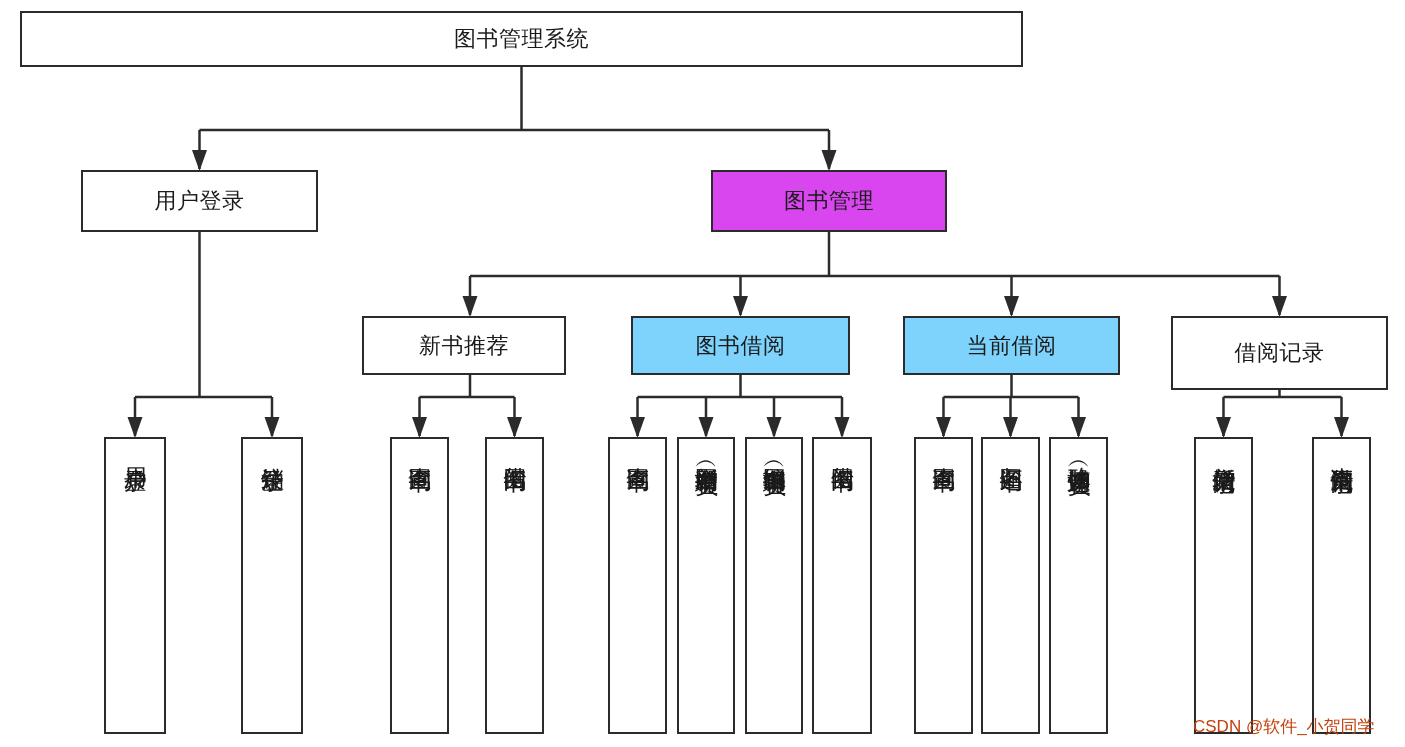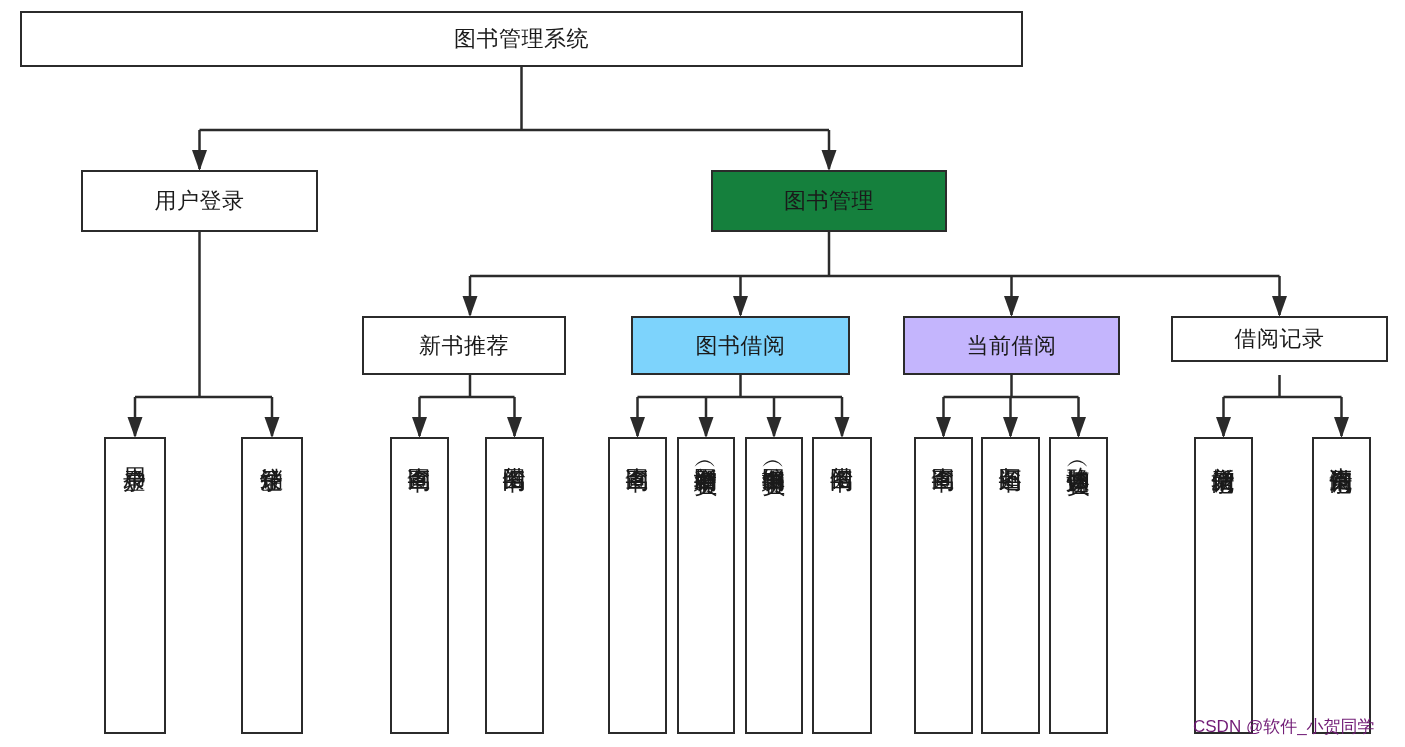--- a/index.html
+++ b/index.html
@@ -28,20 +28,21 @@
   .node {
     position: absolute;
     box-sizing: border-box;
     background: #ffffff;
     border: 2px solid #4c1d95;
     display: flex;
     align-items: center;
     justify-content: center;
     color: #1a1a1a;
     z-index: 2;
+    font-family: Liberation Serif, serif;
   }
   .node-label {
     font-size: 22px;
     line-height: 1.15;
     letter-spacing: 0.5px;
     white-space: nowrap;
     color: #1a1a1a;
   }
   
   .node.vertical {
@@ -53,21 +54,21 @@
     writing-mode: vertical-rl;
     text-orientation: upright;
     font-size: 23px;
     line-height: 1.05;
     letter-spacing: 1px;
     white-space: nowrap;
   }
   .watermark {
     position: absolute;
     font-size: 17px;
-    color: #701a75;
+    color: #c2410c;
     white-space: nowrap;
     z-index: 5;
     font-family: "Liberation Sans", "DejaVu Sans", sans-serif;
   }
 </style>
 </head>
 <body>
 
 <div id="canvas">
   <svg id="edges" viewBox="0 0 1405 747">
@@ -124,33 +125,33 @@
       <line x1="1341.5" y1="397" x2="1341.5" y2="436" stroke="#2b2b2b" stroke-width="2.5"></line>
       <path d="M 1334 417 L 1349 417 L 1341.5 438 Z" fill="#2b2b2b"></path>
     </svg>
   <div id="nodes">
       <div class="node" style="left: 20px; top: 11px; width: 1003px; height: 56px; border-color: rgb(43, 43, 43); background: rgb(255, 255, 255);">
         <span class="node-label">图书管理系统</span>
       </div>
       <div class="node" style="left: 81px; top: 170px; width: 237px; height: 62px; border-color: rgb(43, 43, 43); background: rgb(255, 255, 255);">
         <span class="node-label">用户登录</span>
       </div>
-      <div class="node" style="left: 711px; top: 170px; width: 236px; height: 62px; border-color: rgb(43, 43, 43); background: #15803d;">
+      <div class="node" style="left: 711px; top: 170px; width: 236px; height: 62px; border-color: rgb(43, 43, 43); background: #d946ef;">
         <span class="node-label">图书管理</span>
       </div>
       <div class="node" style="left: 362px; top: 316px; width: 204px; height: 59px; border-color: rgb(43, 43, 43); background: rgb(255, 255, 255);">
         <span class="node-label">新书推荐</span>
       </div>
       <div class="node" style="left: 631px; top: 316px; width: 219px; height: 59px; border-color: rgb(43, 43, 43); background: #7dd3fc;">
         <span class="node-label">图书借阅</span>
       </div>
-      <div class="node" style="left: 903px; top: 316px; width: 217px; height: 59px; border-color: rgb(43, 43, 43); background: #c4b5fd;">
+      <div class="node" style="left: 903px; top: 316px; width: 217px; height: 59px; border-color: rgb(43, 43, 43); background: #7dd3fc;">
         <span class="node-label">当前借阅</span>
       </div>
-      <div class="node" style="left: 1171px; top: 316px; width: 217px; height: 46px; border-color: rgb(43, 43, 43); background: rgb(255, 255, 255);">
+      <div class="node" style="left: 1171px; top: 316px; width: 217px; height: 74px; border-color: rgb(43, 43, 43); background: rgb(255, 255, 255);">
         <span class="node-label">借阅记录</span>
       </div>
       <div class="node vertical" style="left: 104px; top: 437px; width: 62px; height: 297px; border-color: rgb(43, 43, 43); background: rgb(255, 255, 255);">
         <span class="node-label">用户登录</span>
       </div>
       <div class="node vertical" style="left: 241px; top: 437px; width: 62px; height: 297px; border-color: rgb(43, 43, 43); background: rgb(255, 255, 255);">
         <span class="node-label">注销登录</span>
       </div>
       <div class="node vertical" style="left: 390px; top: 437px; width: 59px; height: 297px; border-color: rgb(43, 43, 43); background: rgb(255, 255, 255);">
         <span class="node-label">查询图书</span>

